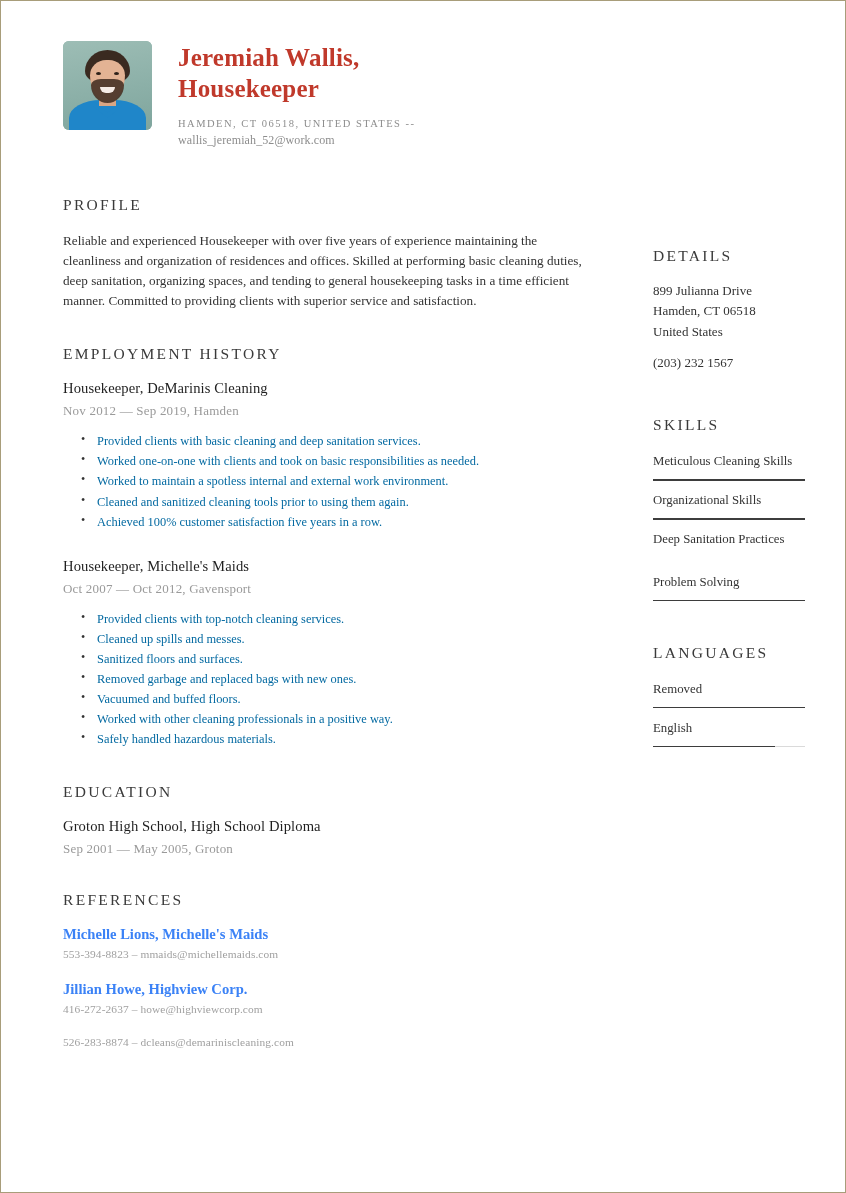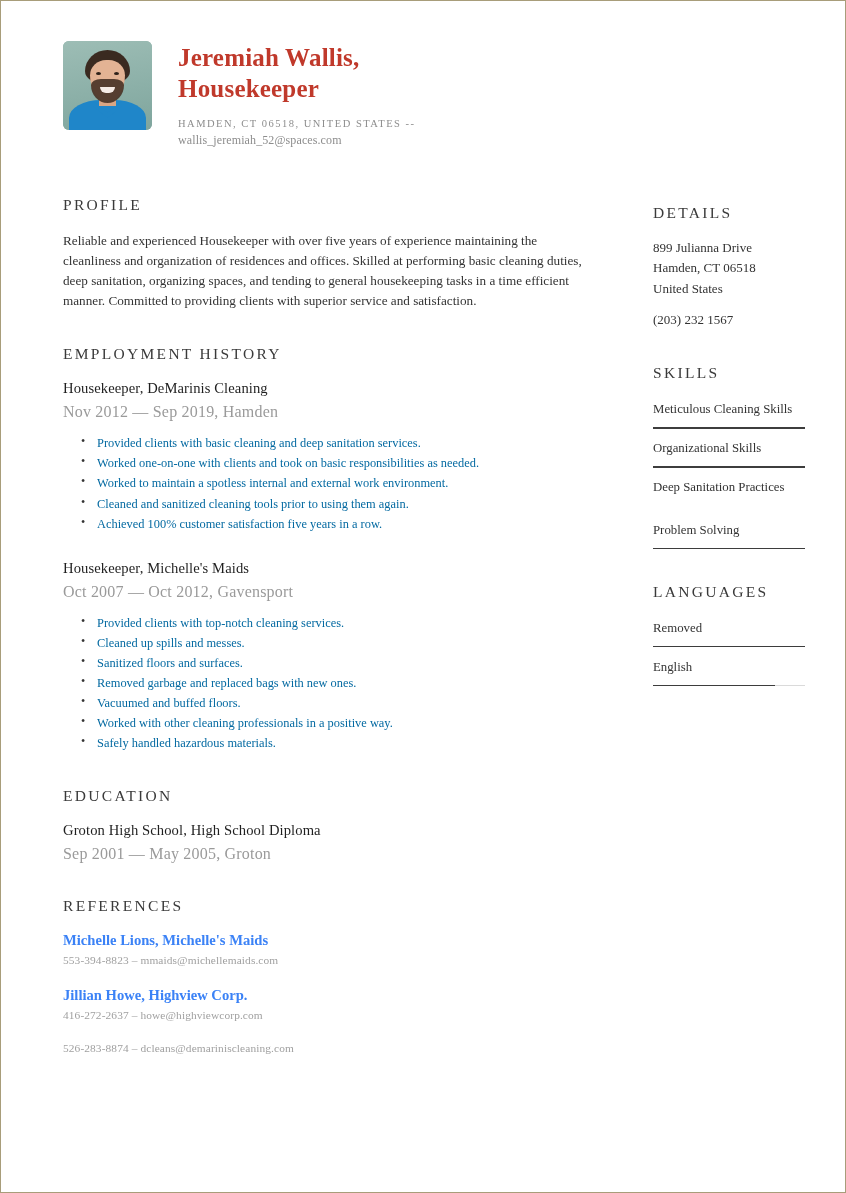--- a/index.html
+++ b/index.html
@@ -164,21 +164,21 @@
 
   .job { margin-bottom: 26px; }
   .job-title {
     font-size: 14.6px;
     font-weight: 400;
     color: #1f1f1f;
     margin: 0 0 6px 0;
     letter-spacing: .1px;
   }
   .job-meta {
-    font-size: 16px;
+    font-size: 13px;
     color: #9a9a9a;
     margin-bottom: 12px;
     letter-spacing: .2px;
   }
   ul.bullets {
     margin: 0;
     padding-left: 34px;
     list-style: none;
   }
   ul.bullets li {
@@ -212,21 +212,21 @@
 
   
   .side-title {
     font-size: 15.5px;
     letter-spacing: 2.3px;
     color: #3a3a3a;
     text-transform: uppercase;
     font-weight: 400;
     margin: 0 0 16px 0;
   }
-  .side-section { margin-bottom: 34px; }
+  .side-section { margin-bottom: 34px; margin-top: 43px; }
   .details-lines {
     font-size: 13px;
     line-height: 1.56;
     color: #333333;
   }
   .details-phone { margin-top: 11px; }
 
   .rated {
     padding-top: 2px;
     margin-bottom: 9px;
@@ -275,21 +275,21 @@
         <div class="mouth"></div>
         <div class="eye l"></div>
         <div class="eye r"></div>
       </div>
       <div class="name-block">
         <div class="name">
           <div>Jeremiah Wallis,</div>
           <div>Housekeeper</div>
         </div>
         <div class="contact-line">HAMDEN, CT 06518, UNITED STATES  --</div>
-        <div class="contact-email">wallis_jeremiah_52@spaces.com</div>
+        <div class="contact-email">wallis_jeremiah_52@work.com</div>
       </div>
     </div>
 
     <div class="columns">
 
       <div class="col-main">
 
         <div class="section">
           <h2 class="sec-title">PROFILE</h2>
           <p class="body-text">Reliable and experienced Housekeeper with over five years of experience maintaining the cleanliness and organization of residences and offices. Skilled at performing basic cleaning duties, deep sanitation, organizing spaces, and tending to general housekeeping tasks in a time efficient manner. Committed to providing clients with superior service and satisfaction.</p>

